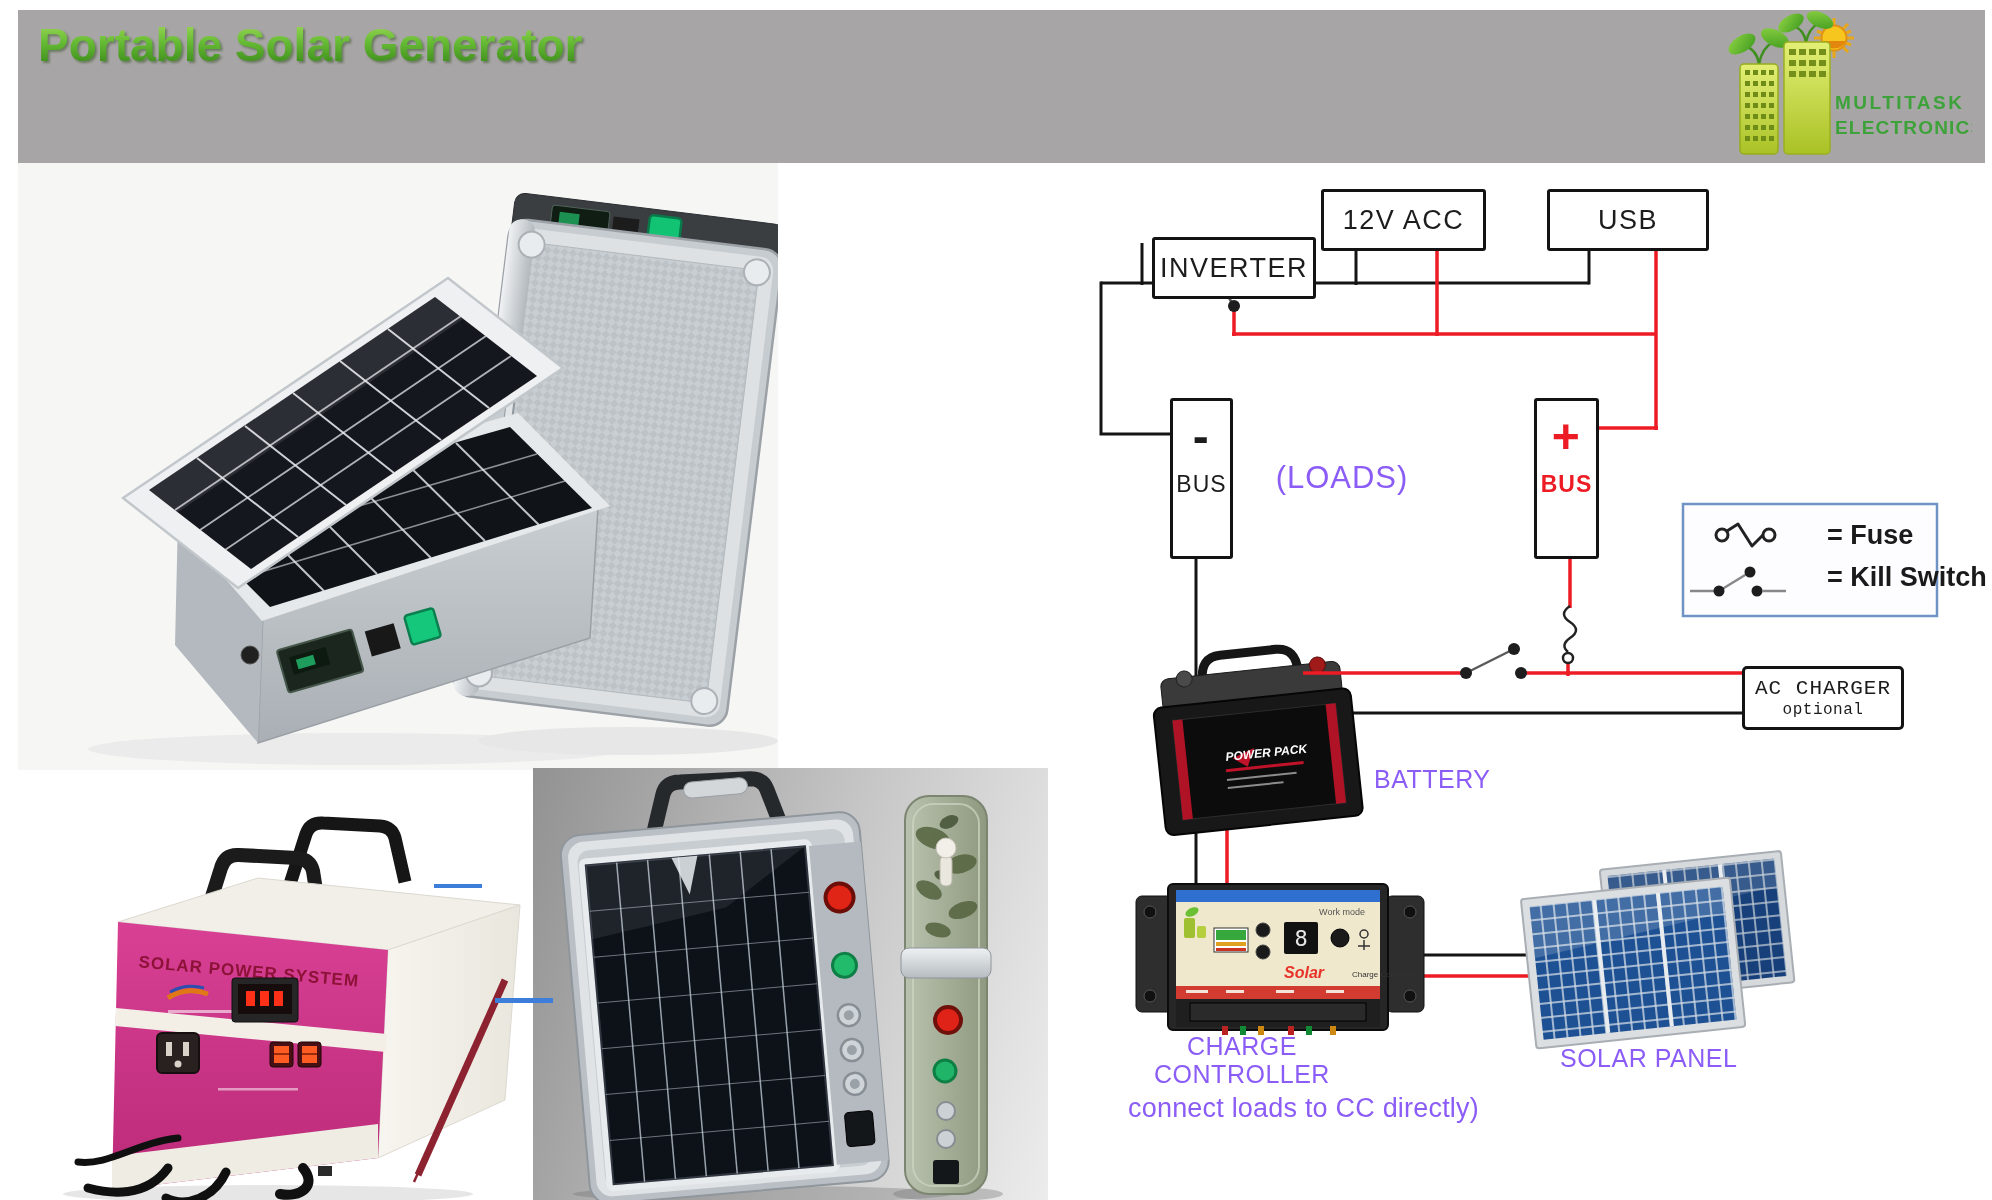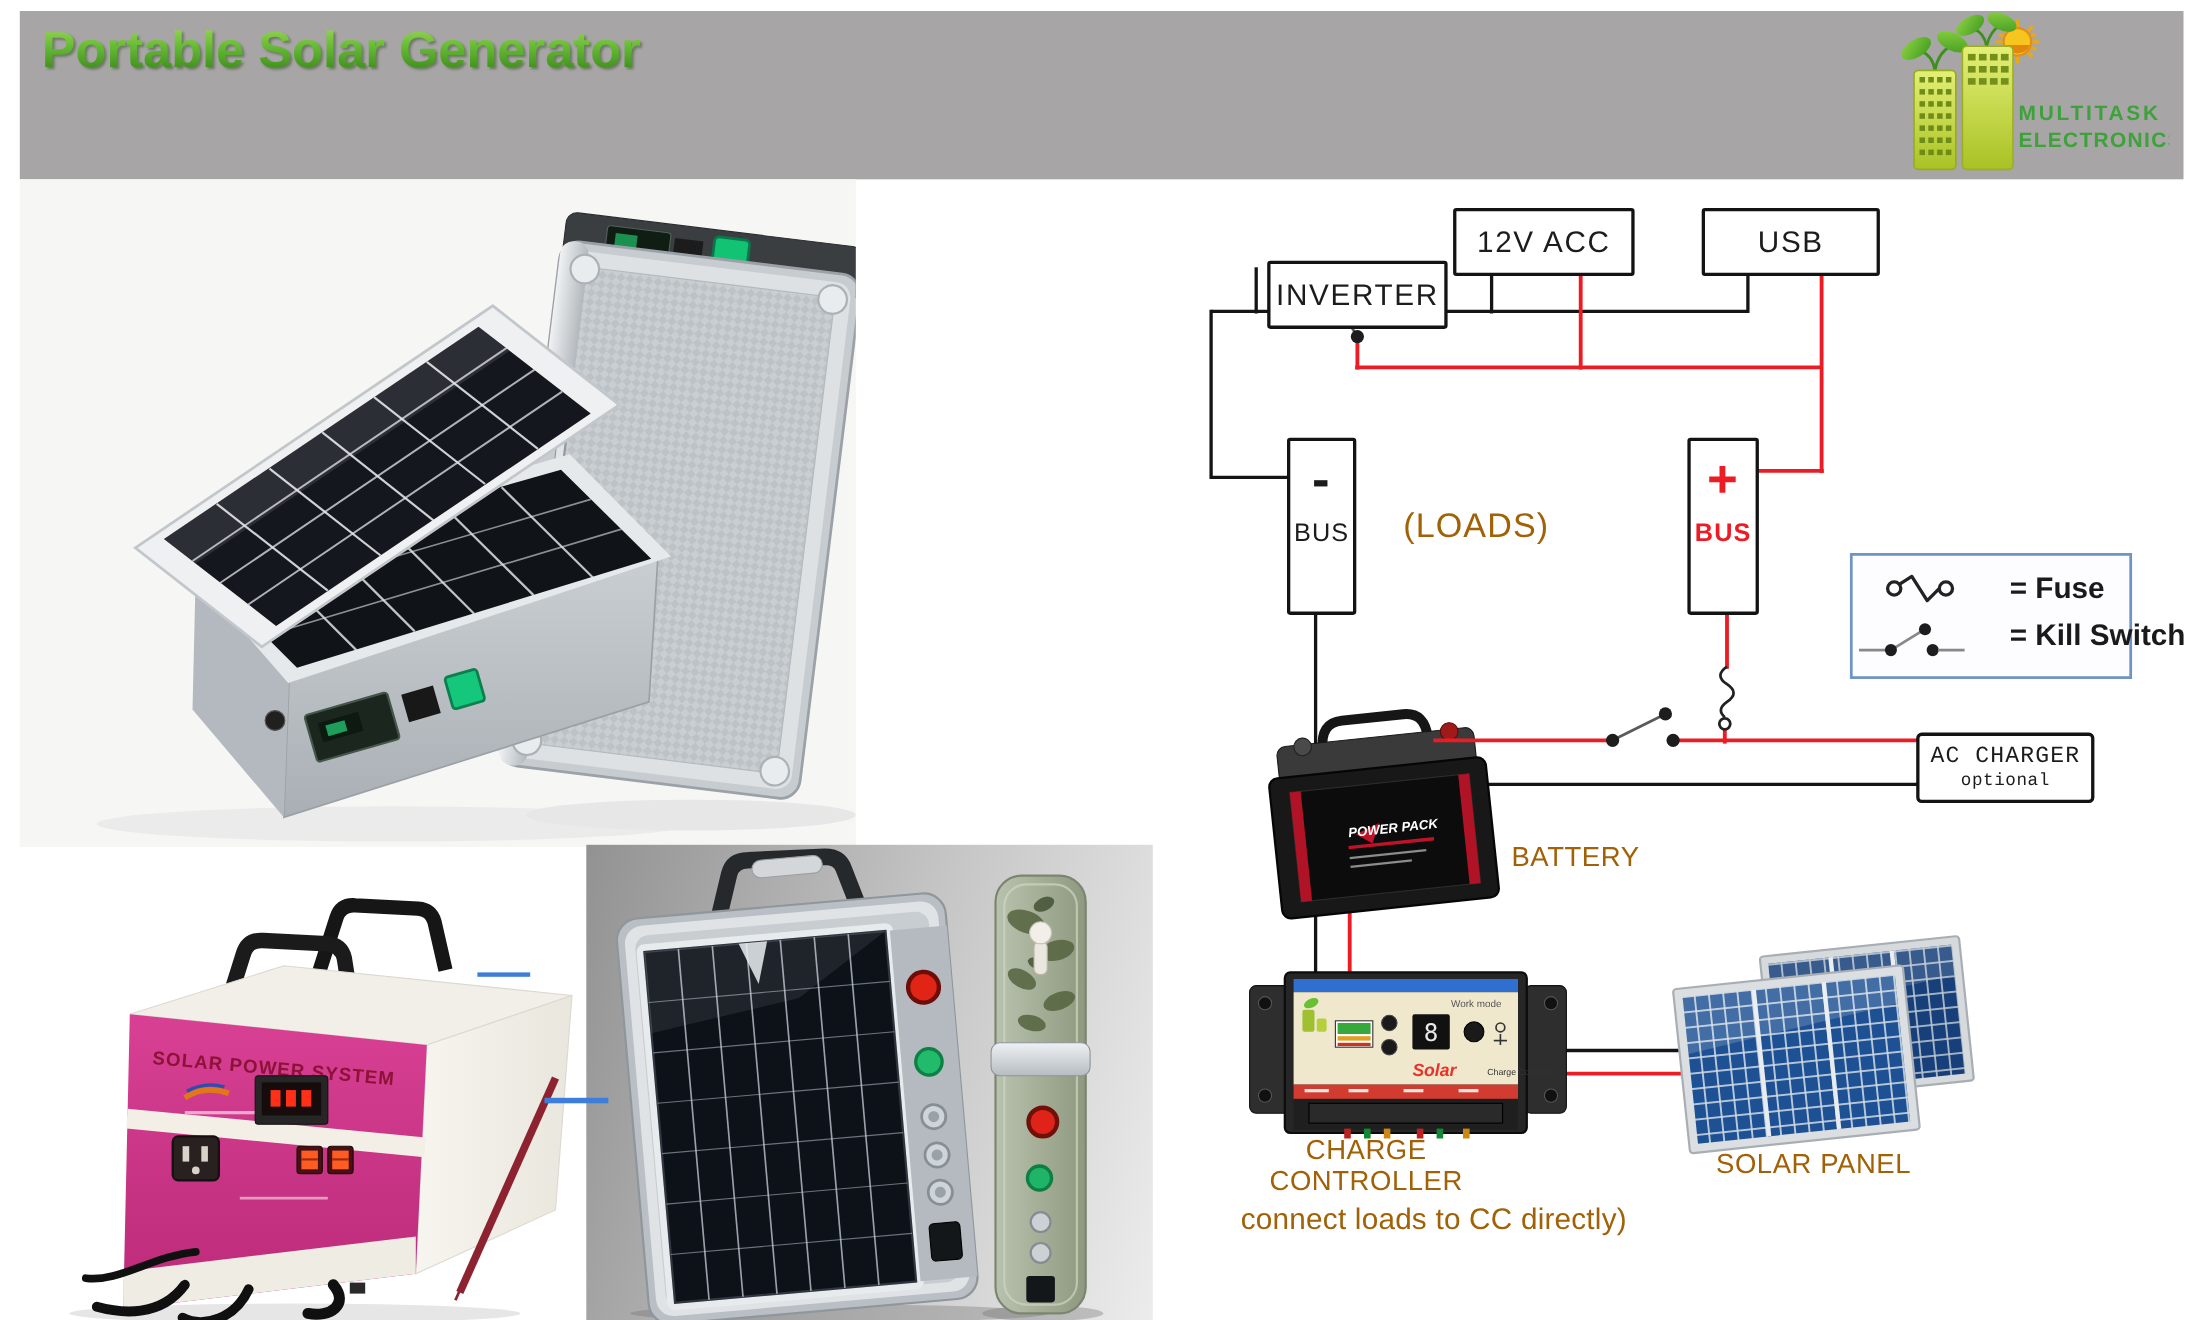--- a/index.html
+++ b/index.html
@@ -25,21 +25,21 @@
   .dbox{position:absolute;z-index:2;background:#fff;border:3.5px solid #131313;border-radius:3px;
         display:flex;align-items:center;justify-content:center;
         font-size:27px;letter-spacing:1.5px;color:#1c1c1c;}
   .busbox{flex-direction:column;justify-content:flex-start;}
   .bus-sign{font-size:48px;font-weight:800;line-height:40px;margin-top:16px;}
   .bus-word{font-size:23px;margin-top:14px;letter-spacing:1px;}
   .pos{color:#ed1c24;}
   .accbox{border-width:3px;border-radius:5px;flex-direction:column;line-height:1.1;font-family:Liberation Mono, monospace;}
   .acc-main{font-size:21px;letter-spacing:1px;}
   .acc-sub{font-size:16px;letter-spacing:0.5px;margin-top:2px;}
-  .lbl{position:absolute;z-index:2;color:#a16207;}
+  .lbl{position:absolute;z-index:2;color:#8b5cf6;}
   .loads{font-size:31px;letter-spacing:1px;text-align:center;}
   .leg{font-size:27px;font-weight:bold;color:#1a1a1a;margin-left:36px;}
   .caption{font-size:25px;letter-spacing:0.5px;}
   .center{text-align:center;}
   .note{font-size:27px;line-height:29px;letter-spacing:0.2px;}
 </style>
 </head>
 <body>
 
 <div class="abs header">

